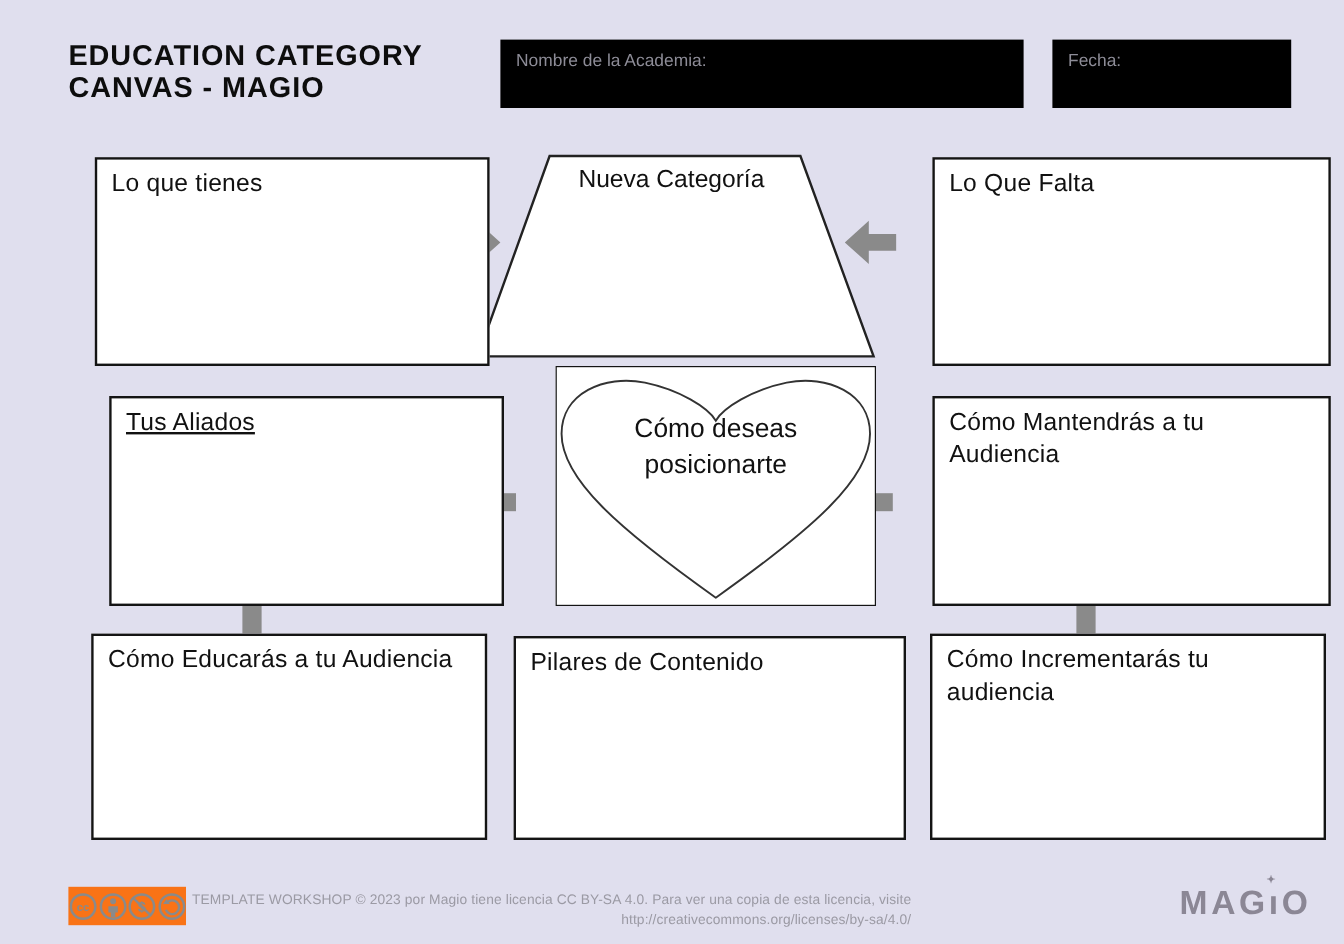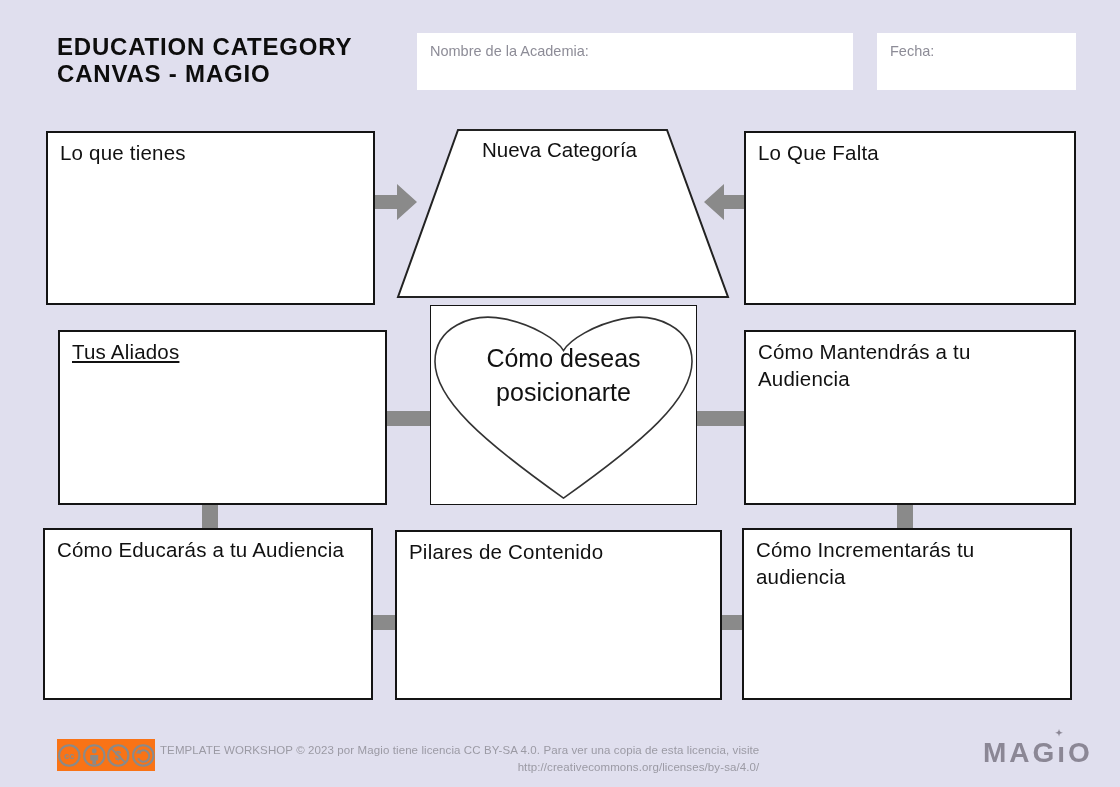--- a/index.html
+++ b/index.html
@@ -5,42 +5,42 @@
   html,body { margin:0; padding:0; background:#ffffff; }
   .canvas {
     position:relative; width:1120px; height:787px;
     background:#e0dfee; overflow:hidden;
     font-family:"Liberation Sans", sans-serif;
     color:#111;
   }
   
   .title { position:absolute; left:57px; top:34px; font-size:24px; font-weight:bold;
            letter-spacing:0.8px; line-height:1.12; color:#0d0d0d; }
-  .field { position:absolute; background:#ffffff; }
+  .field { position:absolute; background:#000000; }
   .field-label { padding:10px 13px; font-size:14.5px; color:#8d8c97; }
   .field-academia { left:417px; top:33px; width:436px; height:57px; }
   .field-fecha   { left:877px; top:33px; width:199px; height:57px; }
 
   
-  .box { position:absolute; background:#ffffff; border:2px solid #141414; box-sizing:border-box; }
+  .box { position:absolute; background:#ffffff; border:2px solid #141414; box-sizing:border-box;margin-left:33px; }
   .box-label { padding:7px 12px; font-size:20.5px; line-height:1.3; letter-spacing:0.2px; }
   .b-tienes        { left:46px;  top:131px; width:329px; height:174px; }
   .b-aliados       { left:58px;  top:330px; width:329px; height:175px;text-decoration:underline; }
   .b-educaras      { left:43px;  top:528px; width:330px; height:172px; }
   .b-falta         { left:744px; top:131px; width:332px; height:174px; }
   .b-mantendras    { left:744px; top:330px; width:332px; height:175px; }
   .b-incrementaras { left:742px; top:528px; width:330px; height:172px; }
   .b-pilares       { left:395px; top:530px; width:327px; height:170px; }
   .b-heart         { left:430px; top:305px; width:267px; height:200px; border-width:1.5px; }
 
   .shape-svg { position:absolute; }
   .trap-label  { position:absolute; left:426px; top:138px; width:267px; text-align:center;
                  font-size:20.5px; }
   .heart-label { position:absolute; left:0; top:36px; width:100%; text-align:center;
-                 font-size:25px; line-height:1.35; }
+                 font-size:22px; line-height:1.35; }
   .heart-label .inner { display:inline-block; max-width:165px; }
 
   
   .conn { position:absolute; background:#8a8a8a; }
   .c-mid-left  { left:375px; top:411px; width:55px; height:15px; }
   .c-mid-right { left:697px; top:411px; width:47px; height:15px; }
   .c-vert-left { left:202px; top:505px; width:16px; height:23px; }
   .c-vert-right{ left:897px; top:505px; width:16px; height:23px; }
   .c-bot-left  { left:373px; top:615px; width:22px; height:15px; }
   .c-bot-right { left:722px; top:615px; width:20px; height:15px; }

